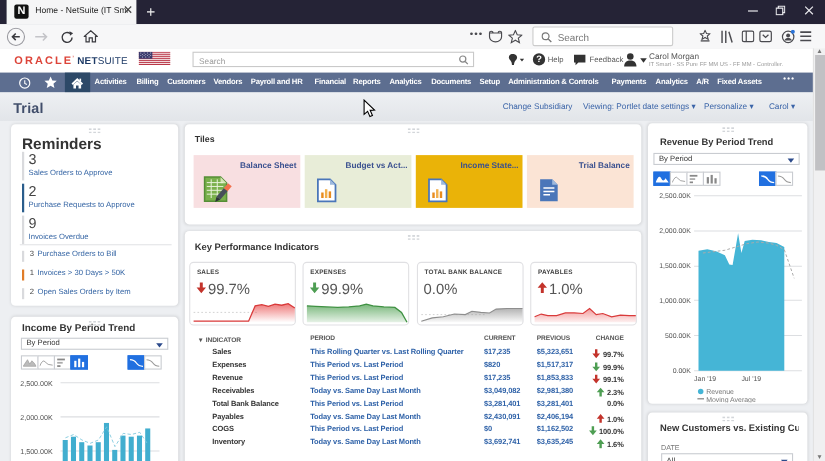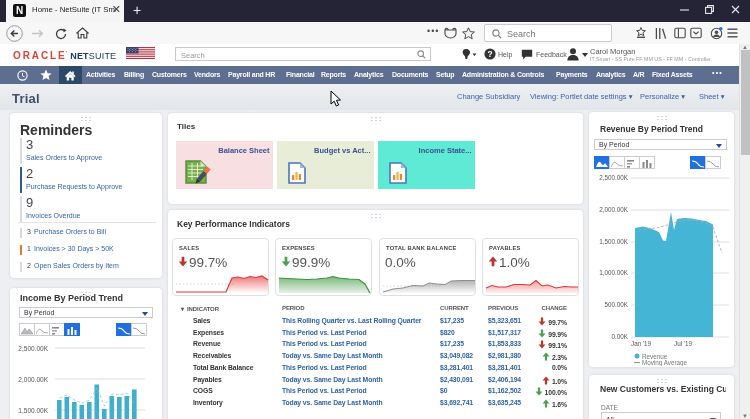--- a/index.html
+++ b/index.html
@@ -265,21 +265,21 @@
   </div>
 
   <div id="headrow">
     <h1>Trial</h1>
     <svg style="position:absolute;left:330px;top:6px;" width="12" height="18" viewBox="0 0 12 18">
         <path d="M1 1 L1 14 L4.2 11.2 L6.3 16 L8.6 15 L6.5 10.3 L10.5 10 Z" fill="#fff" stroke="#000" stroke-width="1"></path>
       </svg>
     <div class="lnk" style="left:457px;">Change Subsidiary</div>
     <div class="lnk" style="left:530px;">Viewing: Portlet date settings ▾</div>
     <div class="lnk" style="left:640px;">Personalize ▾</div>
-    <div class="lnk" style="left:699px;">Sheet ▾</div>
+    <div class="lnk" style="left:699px;">Carol ▾</div>
   </div>
 
   <div id="content">
 
     <div class="card" style="left:10px; top:3px; width:152px; height:165px;">
       <div class="dots"></div>
       <div class="ptitle" style="left:10px; top:9px; font-size:14px;">Reminders</div>
       <div class="rem-big" style="top:24px;">
           <div class="bar" style="background:#d9dadd;"></div>
           <div class="num">3</div>
@@ -395,28 +395,40 @@
               <line x1="4" y1="14" x2="19" y2="14"></line>
               <line x1="4" y1="17.5" x2="16" y2="17.5"></line>
               <line x1="8" y1="4" x2="8" y2="21"></line>
               <line x1="13.5" y1="4" x2="13.5" y2="21"></line>
             </g>
             <polygon points="23.3,7.6 26.7,10.4 22.8,14.9 19.4,12.1" fill="#f2714d"></polygon>
             <polygon points="19.4,12.1 22.8,14.9 16.3,22.4 12.9,19.6" fill="#474f59"></polygon>
             <polygon points="12.9,19.6 16.3,22.4 11.6,24.6" fill="#2d3338"></polygon>
           </svg>
       </div>
-      <div class="tile" style="left:210px; background:#5eead4;">
+      <div class="tile" style="left:210px; background:#eab308;">
           <div class="tl">Income State...</div>
         <svg class="ti" width="24" height="24" viewBox="0 0 24 24">
             <path d="M4 2 h11 l5 5 v15 h-16 z" fill="#fff" stroke="#4a76b9" stroke-width="1.6"></path>
             <path d="M15 2 l5 5 h-5 z" fill="#9db9dd"></path>
             <rect x="7" y="14" width="2.2" height="5" fill="#e88c1f"></rect>
             <rect x="10.4" y="11" width="2.2" height="8" fill="#f2b04c"></rect>
             <rect x="13.8" y="13" width="2.2" height="6" fill="#e88c1f"></rect>
+          </svg>
+      </div>
+      <div class="tile" style="left:311px; background:#fbe4d5;">
+          <div class="tl">Trial Balance</div>
+        <svg class="ti" width="24" height="24" viewBox="0 0 24 24">
+            <path d="M4 2 h11 l5 5 v15 h-16 z" fill="#4a76b9"></path>
+            <path d="M15 2 l5 5 h-5 z" fill="#9db9dd"></path>
+            <g stroke="#fff" stroke-width="1.4">
+              <line x1="7" y1="10" x2="17" y2="10"></line>
+              <line x1="7" y1="13" x2="17" y2="13"></line>
+              <line x1="7" y1="16" x2="13" y2="16"></line>
+            </g>
           </svg>
       </div>
     </div>
 
     <div class="card" style="left:168px; top:100px; width:415px; height:308px;">
       <div class="dots"></div>
       <div class="ptitle" style="left:9px; top:9px; font-size:8.5px;">Key Performance Indicators</div>
 
       <div class="kpibox" style="left:4px;">
           <div class="kl">SALES</div>

